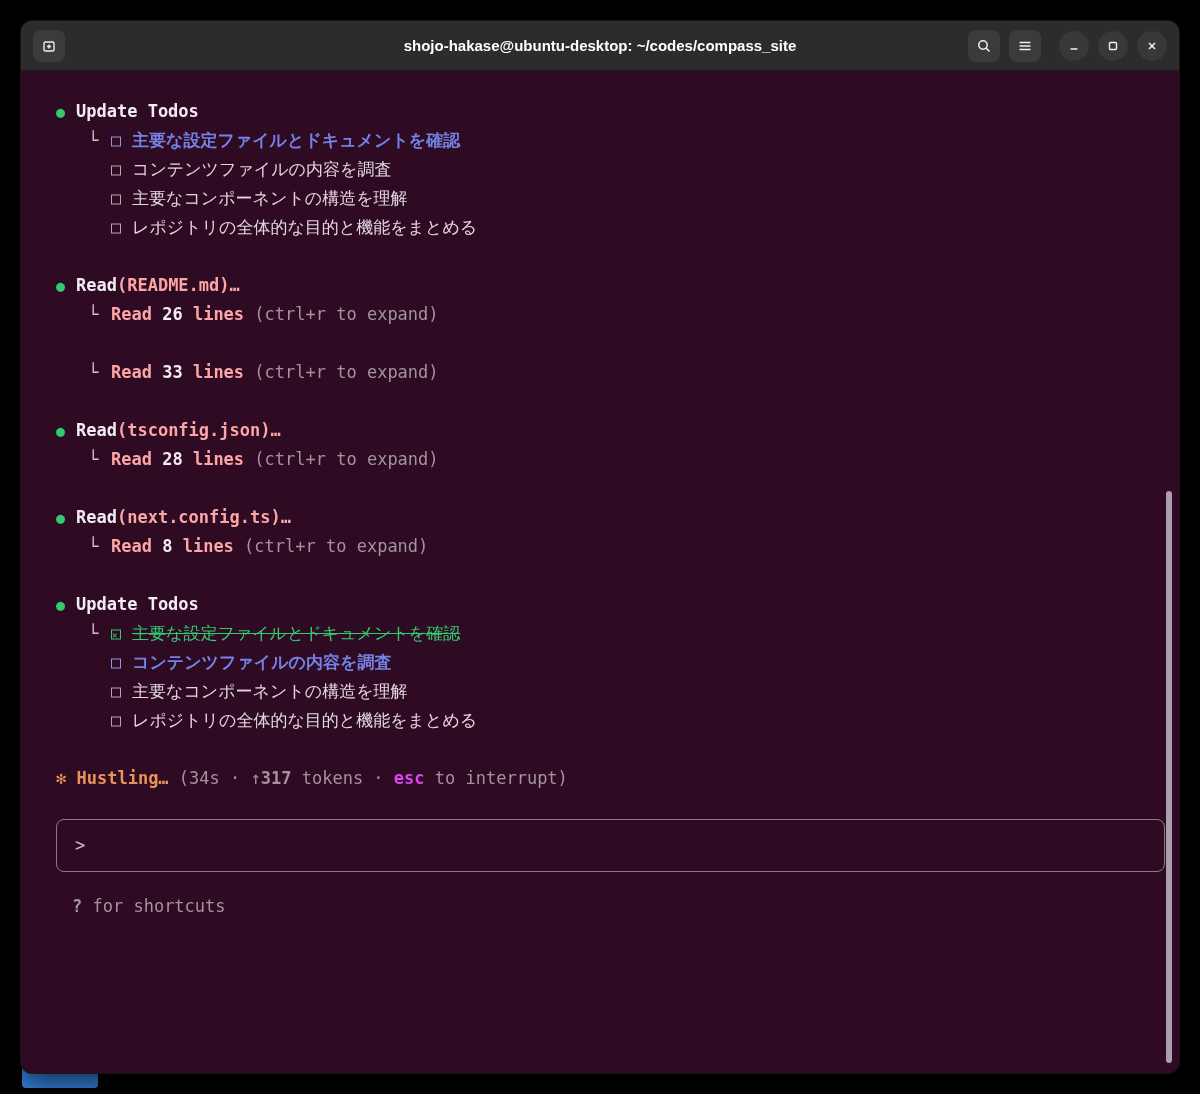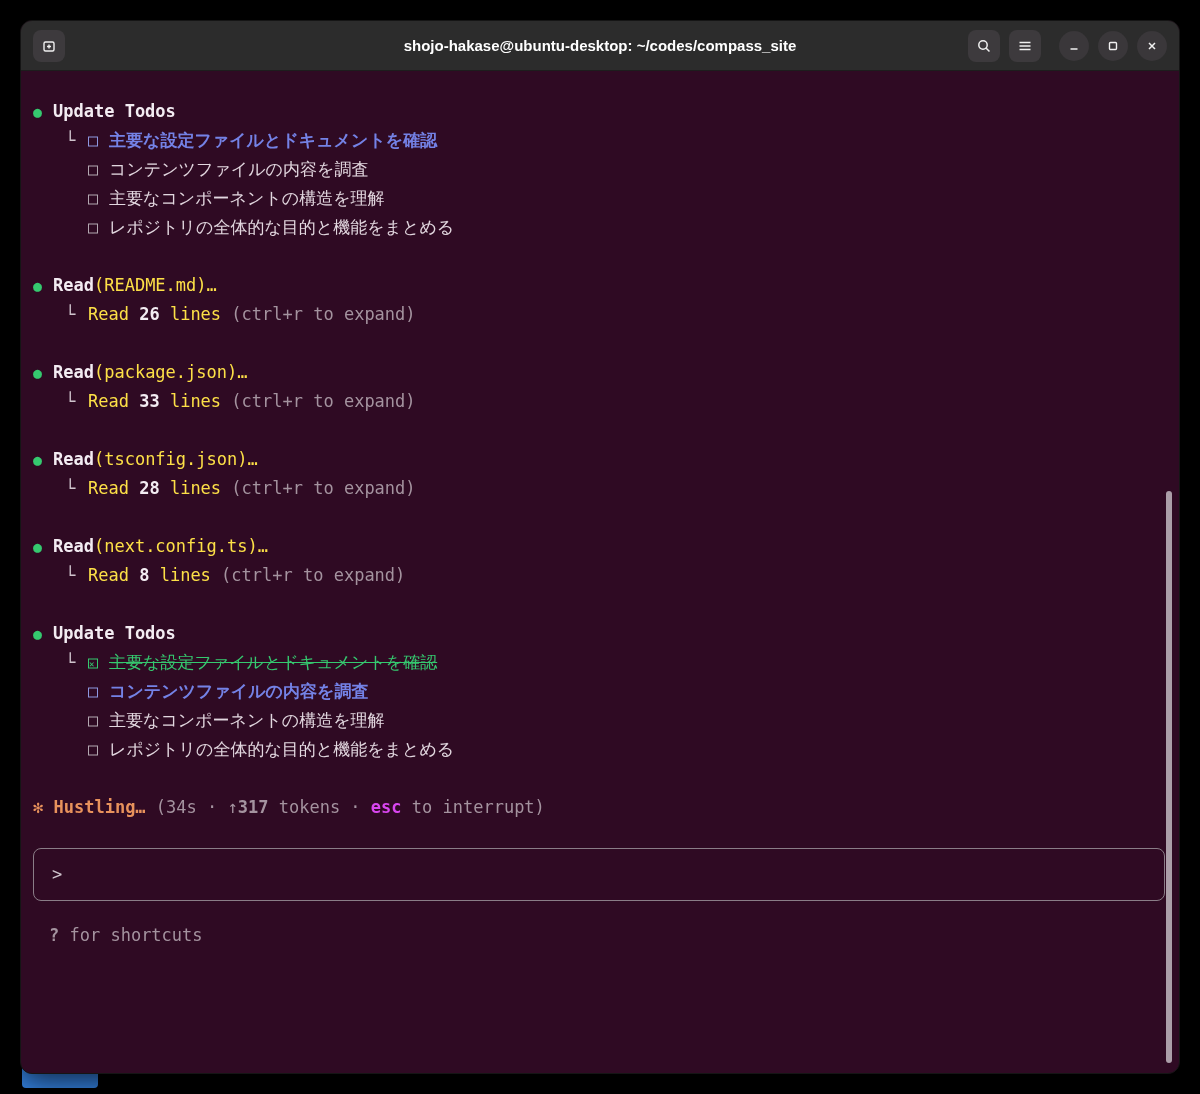--- a/index.html
+++ b/index.html
@@ -35,29 +35,29 @@
   }
   .tb-btn.round { border-radius: 50%; width: 30px; height: 30px; background: #3a373a; }
   .tb-right { margin-left: auto; display: flex; align-items: center; }
   .tb-right .tb-btn { margin-left: 9px; }
   .tb-right .tb-btn.first-ctrl { margin-left: 18px; }
   .tb-btn svg { display: block; }
 
   
   .content {
     position: relative; padding: 26px 12px 0 12px;
-    color: #e2d7df; font-size: 17px; line-height: 29px;
+    color: #e2d7df; font-size: 17px; line-height: 29px; margin-left: 23px;
   }
   .content span { white-space: pre; }
   .row { height: 29px; }
   .block { margin-bottom: 29px; }
 
   .bold { font-weight: 700; }
   .white { color: #f3ecf2; }
-  .dim   { color: #fde047; }
+  .dim   { color: #fca5a5; font-weight: bold; }
   .gray  { color: #a4939f; }
   .green { color: #35c96f; }
   .orange{ color: #e8925c; }
 
   .bullet { display: inline-block; width: 20px; font-size: 15px; }
   .conn { display: inline-block; width: 23px; color: #cfc3cc; }
   .item { padding-left: 32px; }
 
   .checkbox {
     display: inline-block; width: 10px; height: 10px;
@@ -154,21 +154,20 @@
       <div class="row item"><span class="conn"></span><span class="checkbox"></span><span class="todo">主要なコンポーネントの構造を理解</span></div>
       <div class="row item"><span class="conn"></span><span class="checkbox"></span><span class="todo">レポジトリの全体的な目的と機能をまとめる</span></div>
     </div>
 
     <div class="block">
       <div class="row"><span class="bullet green">●</span><span class="bold white">Read</span><span class="dim">(README.md)…</span></div>
       <div class="row item"><span class="conn">└</span><span class="dim">Read </span><span class="bold white">26</span><span class="dim"> lines </span><span class="gray">(ctrl+r to expand)</span></div>
     </div>
 
     <div class="block">
-      <div class="row"><span class="bullet green">●</span><span class="bold white">Read</span><span class="dim">(package.json)…</span></div>
       <div class="row item"><span class="conn">└</span><span class="dim">Read </span><span class="bold white">33</span><span class="dim"> lines </span><span class="gray">(ctrl+r to expand)</span></div>
     </div>
 
     <div class="block">
       <div class="row"><span class="bullet green">●</span><span class="bold white">Read</span><span class="dim">(tsconfig.json)…</span></div>
       <div class="row item"><span class="conn">└</span><span class="dim">Read </span><span class="bold white">28</span><span class="dim"> lines </span><span class="gray">(ctrl+r to expand)</span></div>
     </div>
 
     <div class="block">
       <div class="row"><span class="bullet green">●</span><span class="bold white">Read</span><span class="dim">(next.config.ts)…</span></div>

